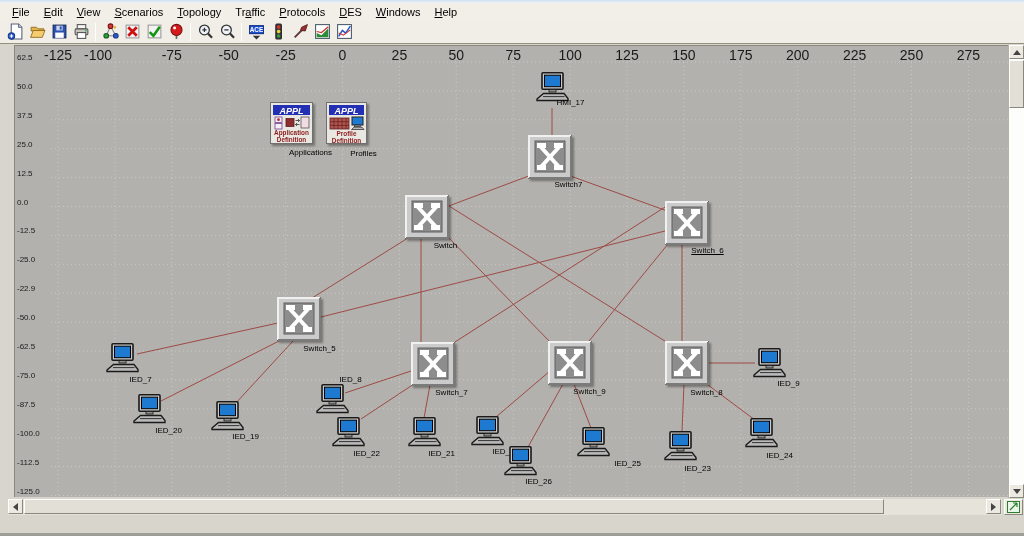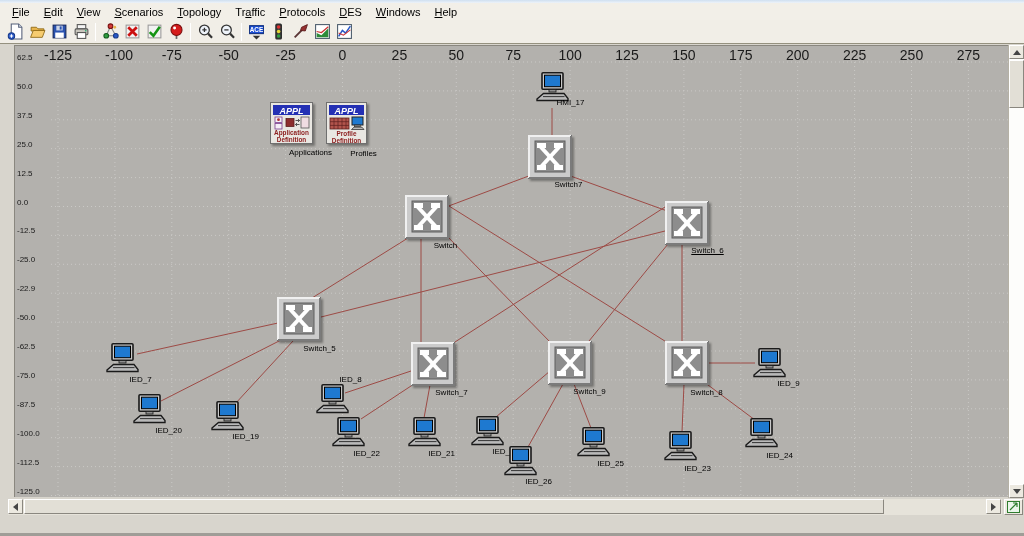--- a/index.html
+++ b/index.html
@@ -255,21 +255,21 @@
           <line x1="346" y1="373" x2="399" y2="338" class="link"></line>
           <line x1="409" y1="372" x2="415" y2="339" class="link"></line>
           <line x1="481" y1="371" x2="535" y2="325" class="link"></line>
           <line x1="513" y1="401" x2="548" y2="338" class="link"></line>
           <line x1="576" y1="382" x2="559" y2="338" class="link"></line>
           <line x1="667" y1="386" x2="669" y2="338" class="link"></line>
           <line x1="740" y1="374" x2="689" y2="336" class="link"></line>
           <line x1="740" y1="317" x2="693" y2="317" class="link"></line>
         </svg>
     <div class="xlab" style="left: 27px;">-125</div>
-        <div class="xlab" style="left: 88px;">-100</div>
+        <div class="xlab" style="left: 67px;">-100</div>
         <div class="xlab" style="left: 140.8px;">-75</div>
         <div class="xlab" style="left: 197.7px;">-50</div>
         <div class="xlab" style="left: 254.6px;">-25</div>
         <div class="xlab" style="left: 311.5px;">0</div>
         <div class="xlab" style="left: 368.4px;">25</div>
         <div class="xlab" style="left: 425.3px;">50</div>
         <div class="xlab" style="left: 482.2px;">75</div>
         <div class="xlab" style="left: 539.1px;">100</div>
         <div class="xlab" style="left: 596px;">125</div>
         <div class="xlab" style="left: 652.9px;">150</div>
@@ -522,21 +522,21 @@
         <div class="node-label" style="left: 505px; top: 431px;">IED_26</div>
         <div class="node computer" style="left: 561px; top: 381px;">
     <svg width="34" height="30" viewBox="0 0 34 30">
       <rect x="7" y="0.8" width="21" height="16.5" rx="1" fill="#c9c9c9" stroke="#1a1a1a" stroke-width="1.6"></rect>
       <rect x="9.5" y="3.2" width="16" height="11.5" fill="#1e79d0" stroke="#000" stroke-width="1"></rect>
       <rect x="14" y="17.5" width="7" height="2.5" fill="#909090" stroke="#1a1a1a" stroke-width="0.8"></rect>
       <polygon points="2,27 8.5,21.5 29,21.5 33,26.5 33,28.5 2,28.5" fill="#b9b9b9" stroke="#1a1a1a" stroke-width="1.4"></polygon>
       <line x1="8" y1="24.6" x2="29.5" y2="24.6" stroke="#333" stroke-width="1"></line>
     </svg>
   </div>
-        <div class="node-label" style="left: 577px; top: 413px; text-align: right;">IED_25</div>
+        <div class="node-label" style="left: 594px; top: 413px; text-align: right;">IED_25</div>
         <div class="node computer" style="left: 648px; top: 385px;">
     <svg width="34" height="30" viewBox="0 0 34 30">
       <rect x="7" y="0.8" width="21" height="16.5" rx="1" fill="#c9c9c9" stroke="#1a1a1a" stroke-width="1.6"></rect>
       <rect x="9.5" y="3.2" width="16" height="11.5" fill="#1e79d0" stroke="#000" stroke-width="1"></rect>
       <rect x="14" y="17.5" width="7" height="2.5" fill="#909090" stroke="#1a1a1a" stroke-width="0.8"></rect>
       <polygon points="2,27 8.5,21.5 29,21.5 33,26.5 33,28.5 2,28.5" fill="#b9b9b9" stroke="#1a1a1a" stroke-width="1.4"></polygon>
       <line x1="8" y1="24.6" x2="29.5" y2="24.6" stroke="#333" stroke-width="1"></line>
     </svg>
   </div>
         <div class="node-label" style="left: 664px; top: 418px;">IED_23</div>

